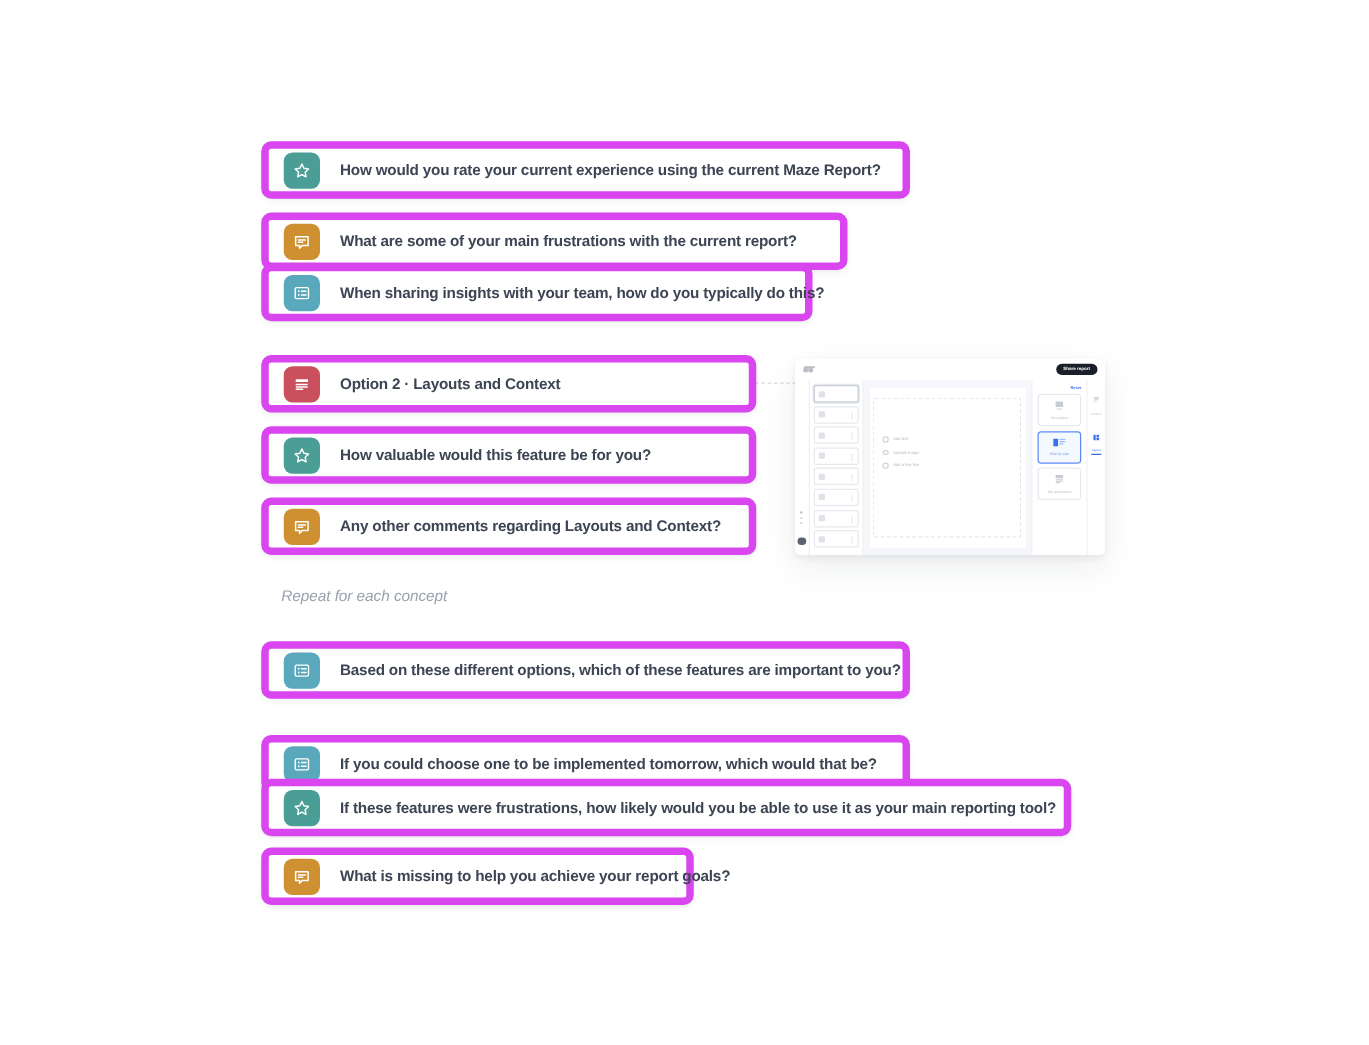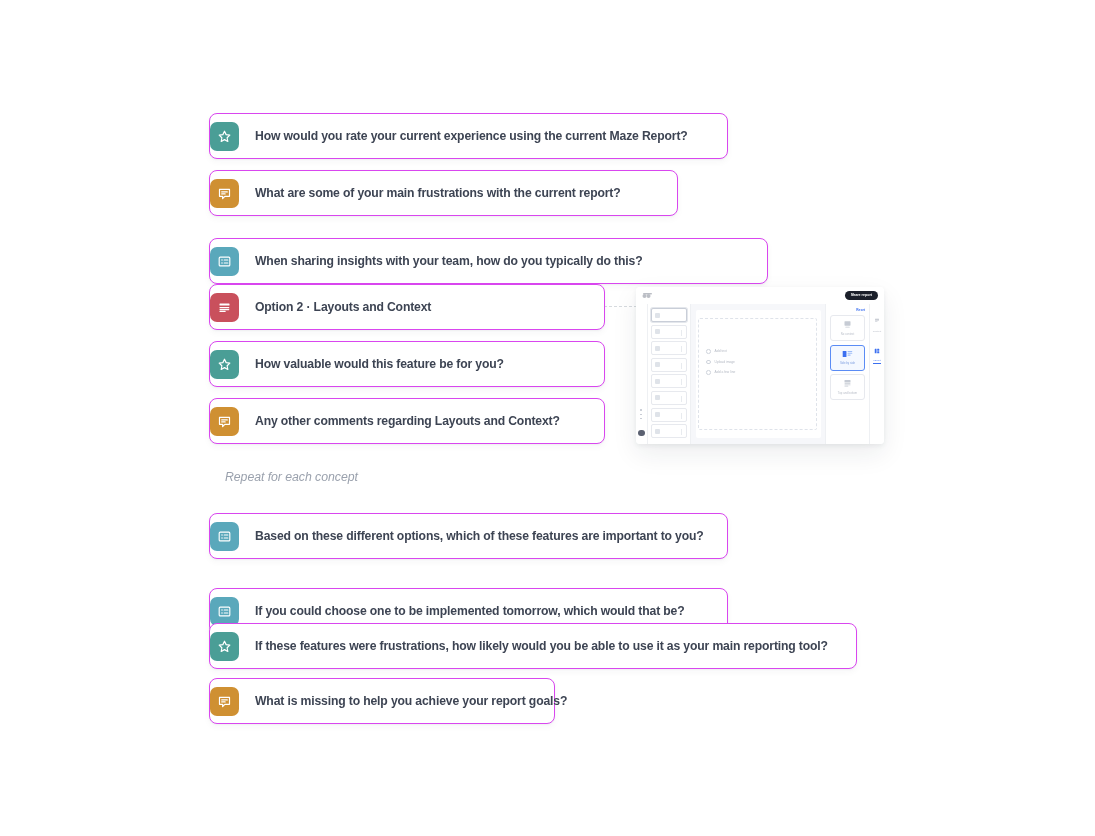--- a/index.html
+++ b/index.html
@@ -18,25 +18,26 @@
     height: 836px;
     background: #ffffff;
   }
 
   
   .card {
     position: absolute;
     left: 209px;
     height: 46px;
     background: #ffffff;
-    border: 1px solid #d946ef;
+    border: 6px solid #d946ef;
     border-radius: 8px;
     box-shadow: 0 1px 2px rgba(31,41,55,0.045), 0 3px 7px rgba(31,41,55,0.035);
     display: flex;
     align-items: center;
+    padding-left: 12px;
   }
 
   .icon-box {
     width: 29px;
     height: 29px;
     min-width: 29px;
     border-radius: 7px;
     display: flex;
     align-items: center;
     justify-content: center;
@@ -246,21 +247,21 @@
     <div class="icon-box" style="background:#cf9032;">
       <svg width="15" height="15" viewBox="0 0 24 24" fill="none" stroke="#ffffff" stroke-width="1.9" stroke-linecap="round" stroke-linejoin="round">
         <path d="M4 5.5h16v11H12.5L9 20v-3.5H4z"></path>
         <line x1="7.5" y1="9.5" x2="16.5" y2="9.5"></line>
         <line x1="7.5" y1="12.6" x2="13" y2="12.6"></line>
       </svg>
     </div>
     <div class="card-label">What are some of your main frustrations with the current report?</div>
   </div>
 
-  <div class="card" style="top:238px;width:559px;">
+  <div class="card" style="top:211px;width:441px;">
     <div class="icon-box" style="background:#5aa8bb;">
       <svg width="15" height="15" viewBox="0 0 24 24" fill="none" stroke="#ffffff" stroke-width="1.8" stroke-linecap="round" stroke-linejoin="round">
         <rect x="3.5" y="5" width="17" height="14" rx="1.6"></rect>
         <circle cx="8" cy="9.6" r="1.15" fill="#ffffff" stroke="none"></circle>
         <circle cx="8" cy="14.4" r="1.15" fill="#ffffff" stroke="none"></circle>
         <line x1="11.5" y1="9.6" x2="17.3" y2="9.6"></line>
         <line x1="11.5" y1="14.4" x2="17.3" y2="14.4"></line>
       </svg>
     </div>
     <div class="card-label">When sharing insights with your team, how do you typically do this?</div>

